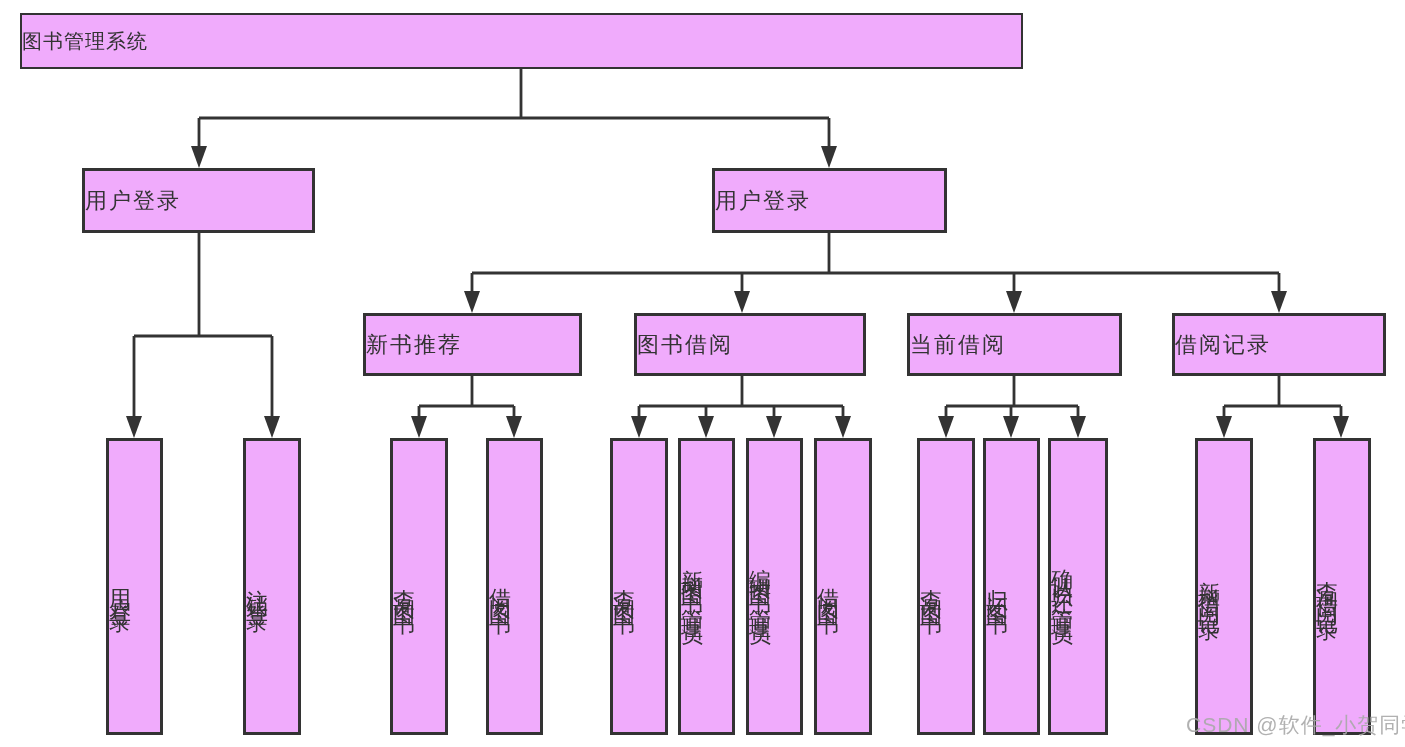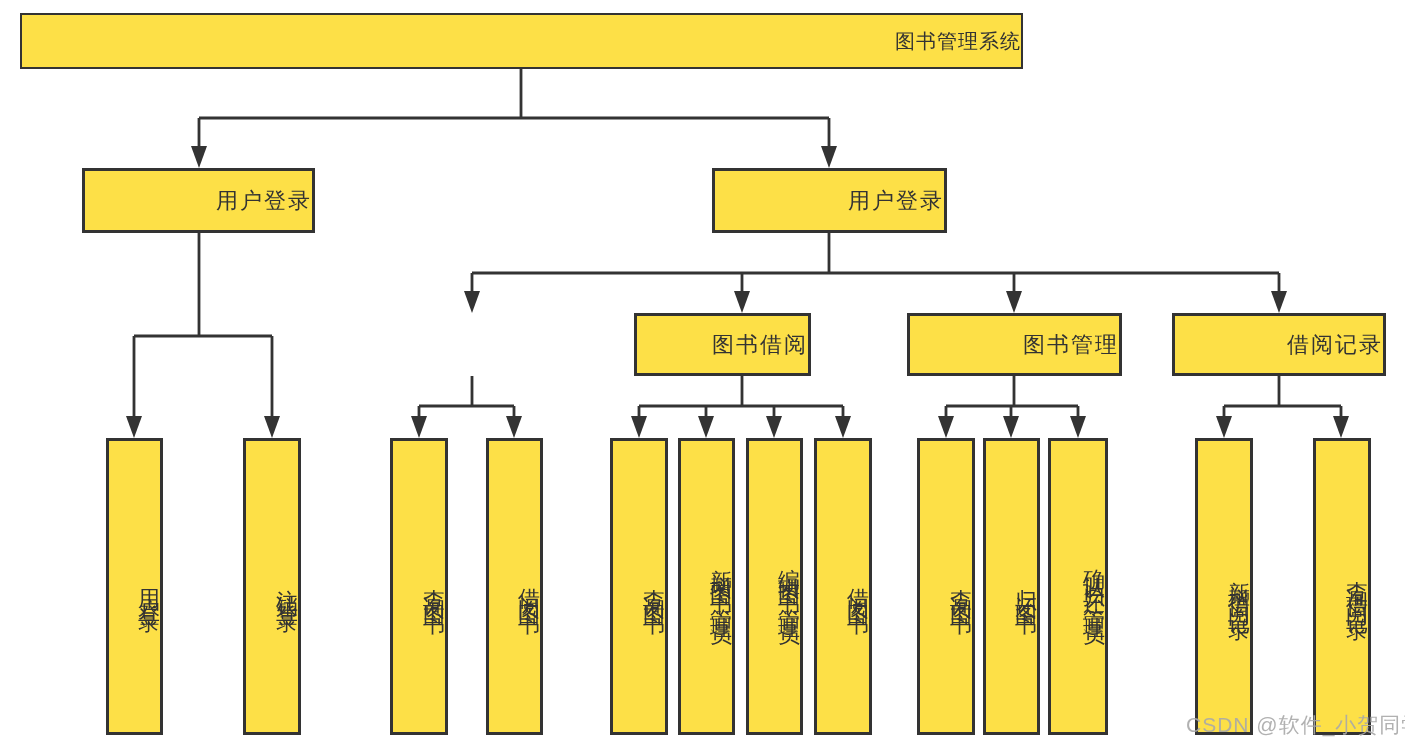--- a/index.html
+++ b/index.html
@@ -7,23 +7,23 @@
     position:relative;
     width:1405px;height:747px;
     background:#ffffff;
     font-family:"Liberation Sans","DejaVu Sans",sans-serif;
     overflow:hidden;
   }
   .wires{position:absolute;left:0;top:0;width:1405px;height:747px;}
   .node{
     position:absolute;
     box-sizing:border-box;
-    background:#fde047;
+    background:#f0abfc;
     border:3px solid #333333;
-    display:flex;align-items:center;justify-content:flex-end;
+    display:flex;align-items:center;justify-content:flex-start;
     color:#333333;
     z-index:2;
   }
   .node.top-box{border-width:2px;font-size:20px;letter-spacing:1px;}
   .node.branch{font-size:22px;letter-spacing:2px;}
   .node.leaf{border-width:3px;}
   .leaf-label{
     writing-mode:vertical-rl;
     text-orientation:mixed;
     font-size:22px;
@@ -89,25 +89,28 @@
     <span>图书管理系统</span>
   </div>
 
   <div class="node branch" style="left:82px;top:168px;width:233px;height:65px">
     <span>用户登录</span>
   </div>
   <div class="node branch" style="left:712px;top:168px;width:235px;height:65px">
     <span>用户登录</span>
   </div>
 
-  <div class="node branch" style="left:634px;top:313px;width:177px;height:63px">
+  <div class="node branch" style="left:363px;top:313px;width:219px;height:63px">
+    <span>新书推荐</span>
+  </div>
+  <div class="node branch" style="left:634px;top:313px;width:232px;height:63px">
     <span>图书借阅</span>
   </div>
   <div class="node branch" style="left:907px;top:313px;width:215px;height:63px">
-    <span>图书管理</span>
+    <span>当前借阅</span>
   </div>
   <div class="node branch" style="left:1172px;top:313px;width:214px;height:63px">
     <span>借阅记录</span>
   </div>
 
   <div class="node leaf" style="left:106px;top:438px;width:57px;height:297px">
     <span class="leaf-label">用户登录</span>
   </div>
   <div class="node leaf" style="left:243px;top:438px;width:58px;height:297px">
     <span class="leaf-label">注销登录</span>

